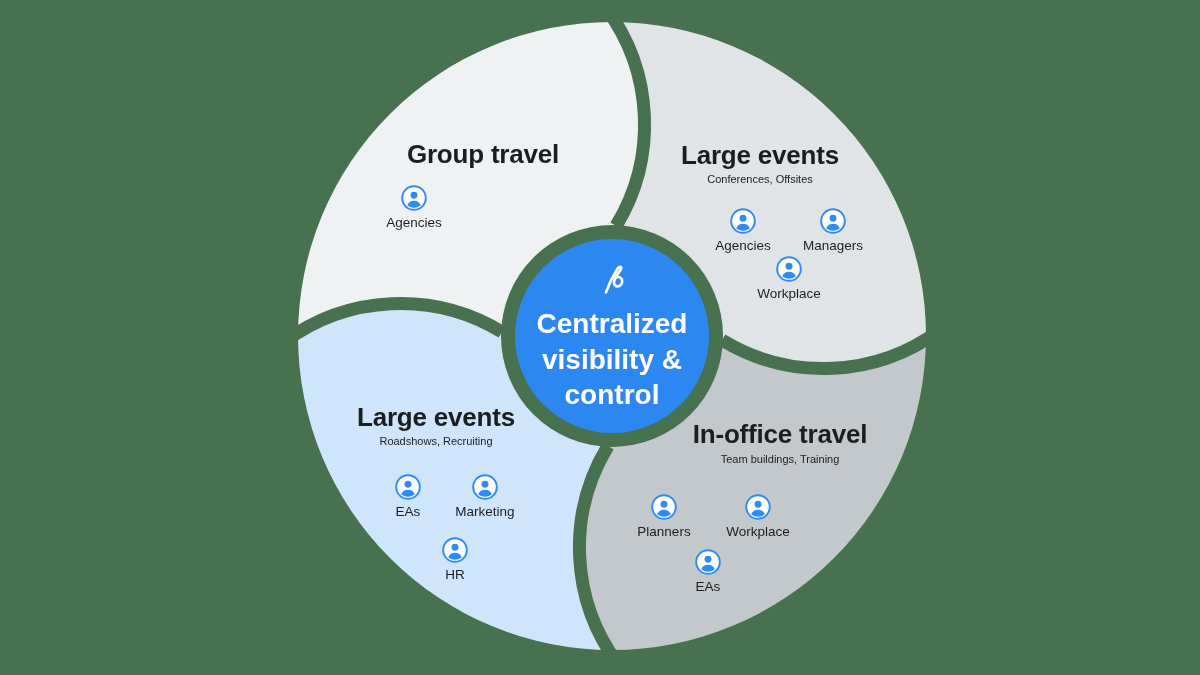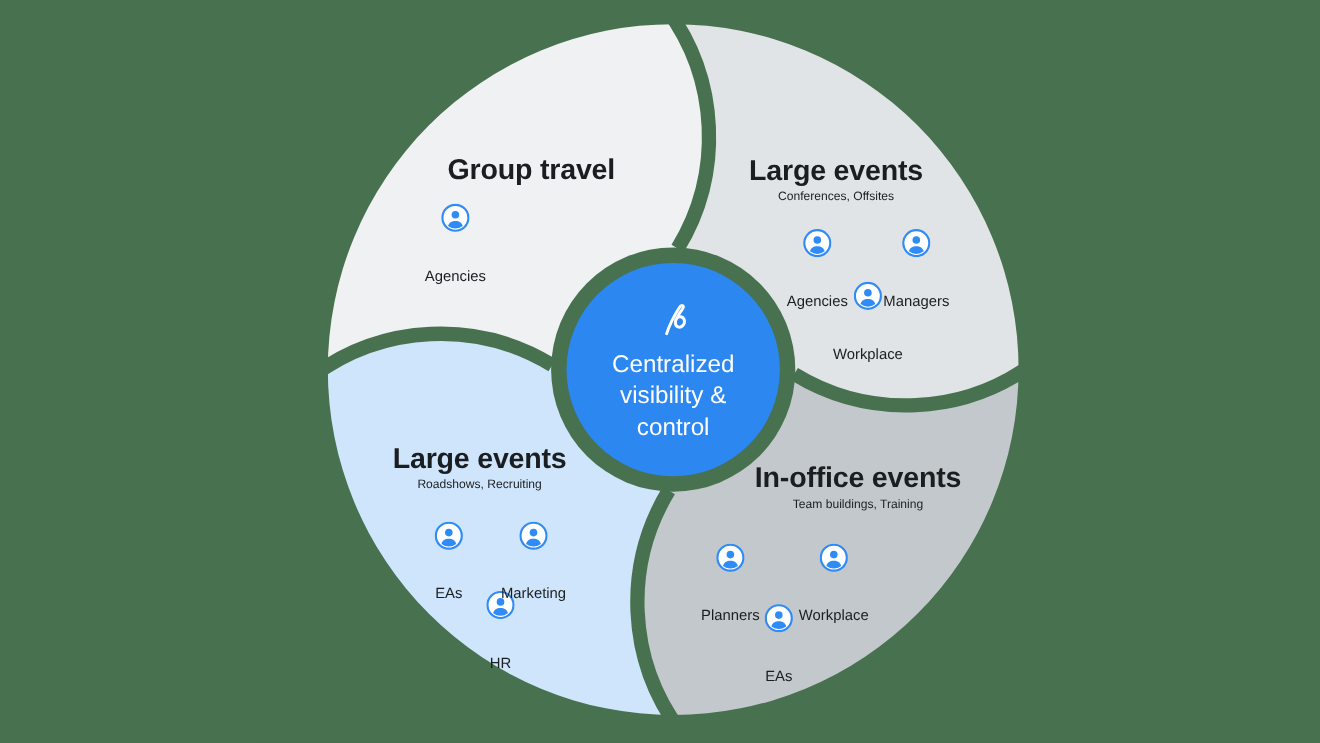--- a/index.html
+++ b/index.html
@@ -15,31 +15,31 @@
   .ptitle{
     position:absolute;transform:translate(-50%,-50%);
     font-size:26px;font-weight:600;letter-spacing:-0.2px;white-space:nowrap;
   }
   .psub{
     position:absolute;transform:translate(-50%,-50%);
     font-size:11px;font-weight:400;white-space:nowrap;
   }
   .member{
     position:absolute;transform:translateX(-50%);
-    display:flex;flex-direction:column;align-items:center;width:130px;gap:28px;
+    display:flex;flex-direction:column;align-items:center;width:130px;
   }
   .person-svg{width:26px;height:26px;display:block;}
   .mlabel{margin-top:4px;font-size:13.5px;white-space:nowrap;}
   .hub-content{
     position:absolute;left:517px;top:241px;width:190px;height:190px;
     display:flex;flex-direction:column;align-items:center;justify-content:center;
     text-align:center;color:#ffffff;
   }
   .logo-svg{width:32px;height:40px;margin-bottom:7px;display:block;}
-  .hub-label{font-size:22px;line-height:1.28;width:152px;font-weight:400;}
+  .hub-label{font-size:28px;line-height:1.28;width:152px;font-weight:700;}
 </style>
 </head>
 <body>
 
 <div class="stage">
 
   <svg class="bg-svg" width="1200" height="675" viewBox="0 0 1200 675">
     <defs>
       <path id="petal" d="M616 226 A195 195 0 0 0 612 22 A314 314 0 0 0 298 336 A195 195 0 0 1 502 332 A110 110 0 0 1 616 226 Z"></path>
       <path id="sep" d="M606 8 A195 195 0 0 1 616 226" fill="none" stroke-width="13"></path>
@@ -111,21 +111,21 @@
         </svg>
       <span class="mlabel">HR</span>
     </div>
     <div class="member" style="left:485px;top:474px">
       <svg class="person-svg" viewBox="0 0 24 24">
         <use href="#person" color="#2F8BF6"></use>
         </svg>
       <span class="mlabel">Marketing</span>
     </div>
 
-    <div class="ptitle" style="left:780px;top:434px">In-office events</div>
+    <div class="ptitle" style="left:780px;top:434px">In-office travel</div>
     <div class="psub" style="left:780px;top:459px">Team buildings, Training</div>
     <div class="member" style="left:664px;top:494px">
       <svg class="person-svg" viewBox="0 0 24 24">
         <use href="#person" color="#2F8BF6"></use>
         </svg>
       <span class="mlabel">Planners</span>
     </div>
     <div class="member" style="left:758px;top:494px">
       <svg class="person-svg" viewBox="0 0 24 24">
         <use href="#person" color="#2F8BF6"></use>

